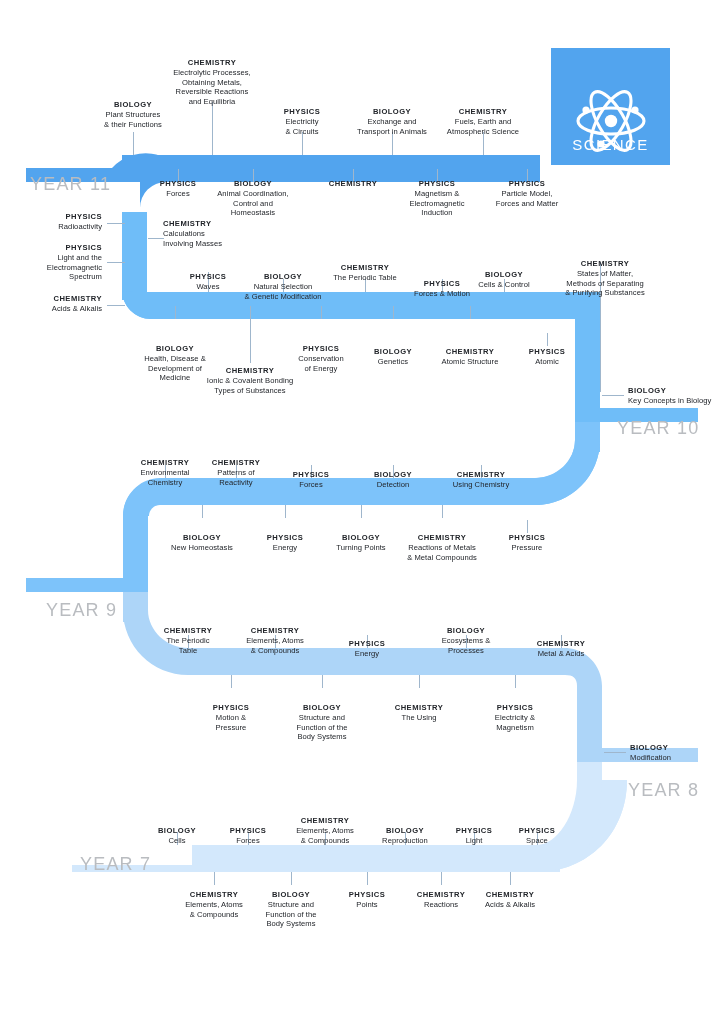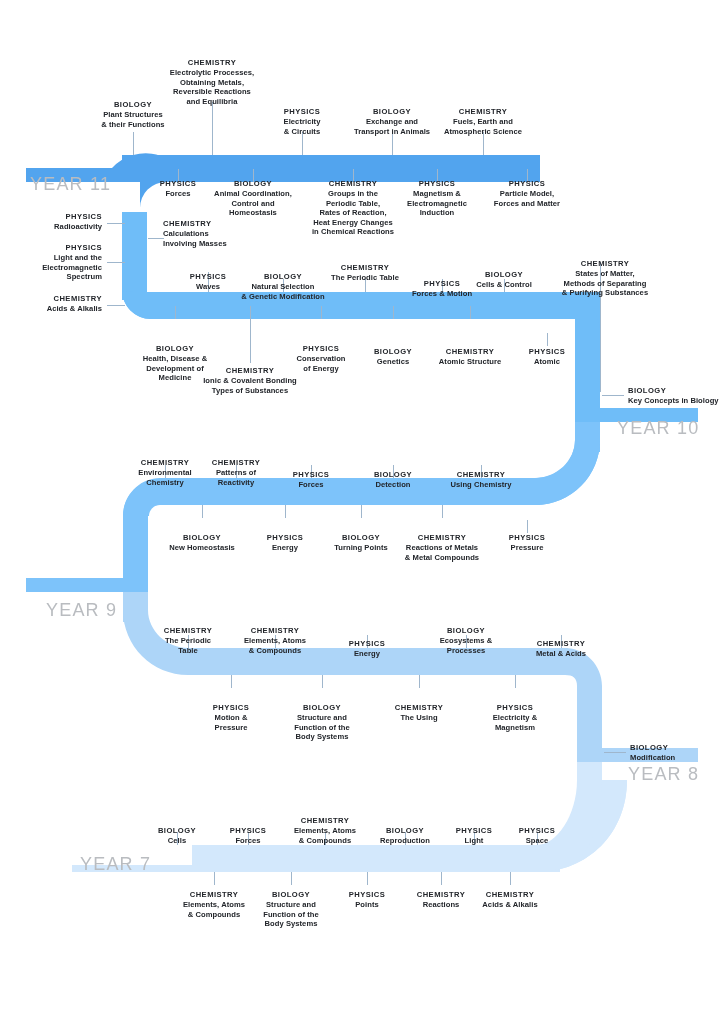--- a/index.html
+++ b/index.html
@@ -47,21 +47,21 @@
   }
   .topic .subj{
     display:block;
     font-weight:700;
     font-size:7.6px;
     letter-spacing:.45px;
     margin-bottom:1px;
   }
   .topic .name{
     display:block;
-    font-weight:700;
+    font-weight:400;
     font-size:7.6px;
     letter-spacing:.05px;
   }
   .topic.above{transform:translateX(-50%);}
   .topic.below{transform:translateX(-50%);}
   .topic.side-left{text-align:right;transform:translateX(-100%);}
   .topic.side-right{text-align:left;}
 
   
   .tick{position:absolute;z-index:2;background:#9fb6cc;}
@@ -138,25 +138,39 @@
       <path d="M602,780 C602,816 573,845 537,845 L160,845 L160,872 L537,872
                C588,872 627,833 627,780 L602,780 Z" fill="#D3E8FC"></path>
       <rect x="160" y="845" width="400" height="27" fill="#D3E8FC"></rect>
       <path d="M577,780 C577,816 556,845 537,845 L537,872 C588,872 602,833 602,780 Z" fill="#D3E8FC"></path>
       <rect x="72" y="865" width="120" height="7" fill="#D3E8FC"></rect>
 
       <rect x="72" y="845" width="120" height="20" fill="#ffffff"></rect>
     </g>
   </svg>
 
+  <div class="logo-box">
+    <svg class="logo-atom" width="76" height="72" viewBox="0 0 76 72">
+      <g fill="none" stroke="#ffffff" stroke-width="3.1">
+        <ellipse cx="38" cy="33" rx="33" ry="13"></ellipse>
+        <ellipse cx="38" cy="33" rx="33" ry="13" transform="rotate(60 38 33)"></ellipse>
+        <ellipse cx="38" cy="33" rx="33" ry="13" transform="rotate(120 38 33)"></ellipse>
+      </g>
+      <circle cx="38" cy="33" r="6.2" fill="#ffffff"></circle>
+      <circle cx="13" cy="22" r="3.6" fill="#ffffff"></circle>
+      <circle cx="62" cy="22" r="3.6" fill="#ffffff"></circle>
+      <circle cx="28" cy="56" r="3.6" fill="#ffffff"></circle>
+    </svg>
+    <div class="logo-word">SCIENCE</div>
+  </div>
 
   <div class="year-label" style="left:30px;top:174px;">YEAR 11</div>
   <div class="year-label" style="left:617px;top:418px;">YEAR 10</div>
   <div class="year-label" style="left:46px;top:600px;">YEAR 9</div>
-  <div class="year-label" style="left:628px;top:764px;">YEAR 8</div>
+  <div class="year-label" style="left:628px;top:780px;">YEAR 8</div>
   <div class="year-label" style="left:80px;top:854px;">YEAR 7</div>
 
   <div class="tick v" style="left:133px;top:132px;height:23px;"></div>
   <div class="topic above" style="left:133px;top:100px;">
     <span class="subj">BIOLOGY</span>
     <span class="name">Plant Structures<br>&amp; their Functions</span>
   </div>
 
   <div class="tick v" style="left:212px;top:102px;height:53px;"></div>
   <div class="topic above" style="left:212px;top:58px;">
@@ -190,21 +204,20 @@
 
   <div class="tick v" style="left:253px;top:169px;height:13px;"></div>
   <div class="topic below" style="left:253px;top:179px;">
     <span class="subj">BIOLOGY</span>
     <span class="name">Animal Coordination,<br>Control and<br>Homeostasis</span>
   </div>
 
   <div class="tick v" style="left:353px;top:169px;height:13px;"></div>
   <div class="topic below" style="left:353px;top:179px;">
     <span class="subj">CHEMISTRY</span>
-    <span class="name">Groups in the<br>Periodic Table,<br>Rates of Reaction,<br>Heat Energy Changes<br>in Chemical Reactions</span>
   </div>
 
   <div class="tick v" style="left:437px;top:169px;height:13px;"></div>
   <div class="topic below" style="left:437px;top:179px;">
     <span class="subj">PHYSICS</span>
     <span class="name">Magnetism &amp;<br>Electromagnetic<br>Induction</span>
   </div>
 
   <div class="tick v" style="left:527px;top:169px;height:13px;"></div>
   <div class="topic below" style="left:527px;top:179px;">

